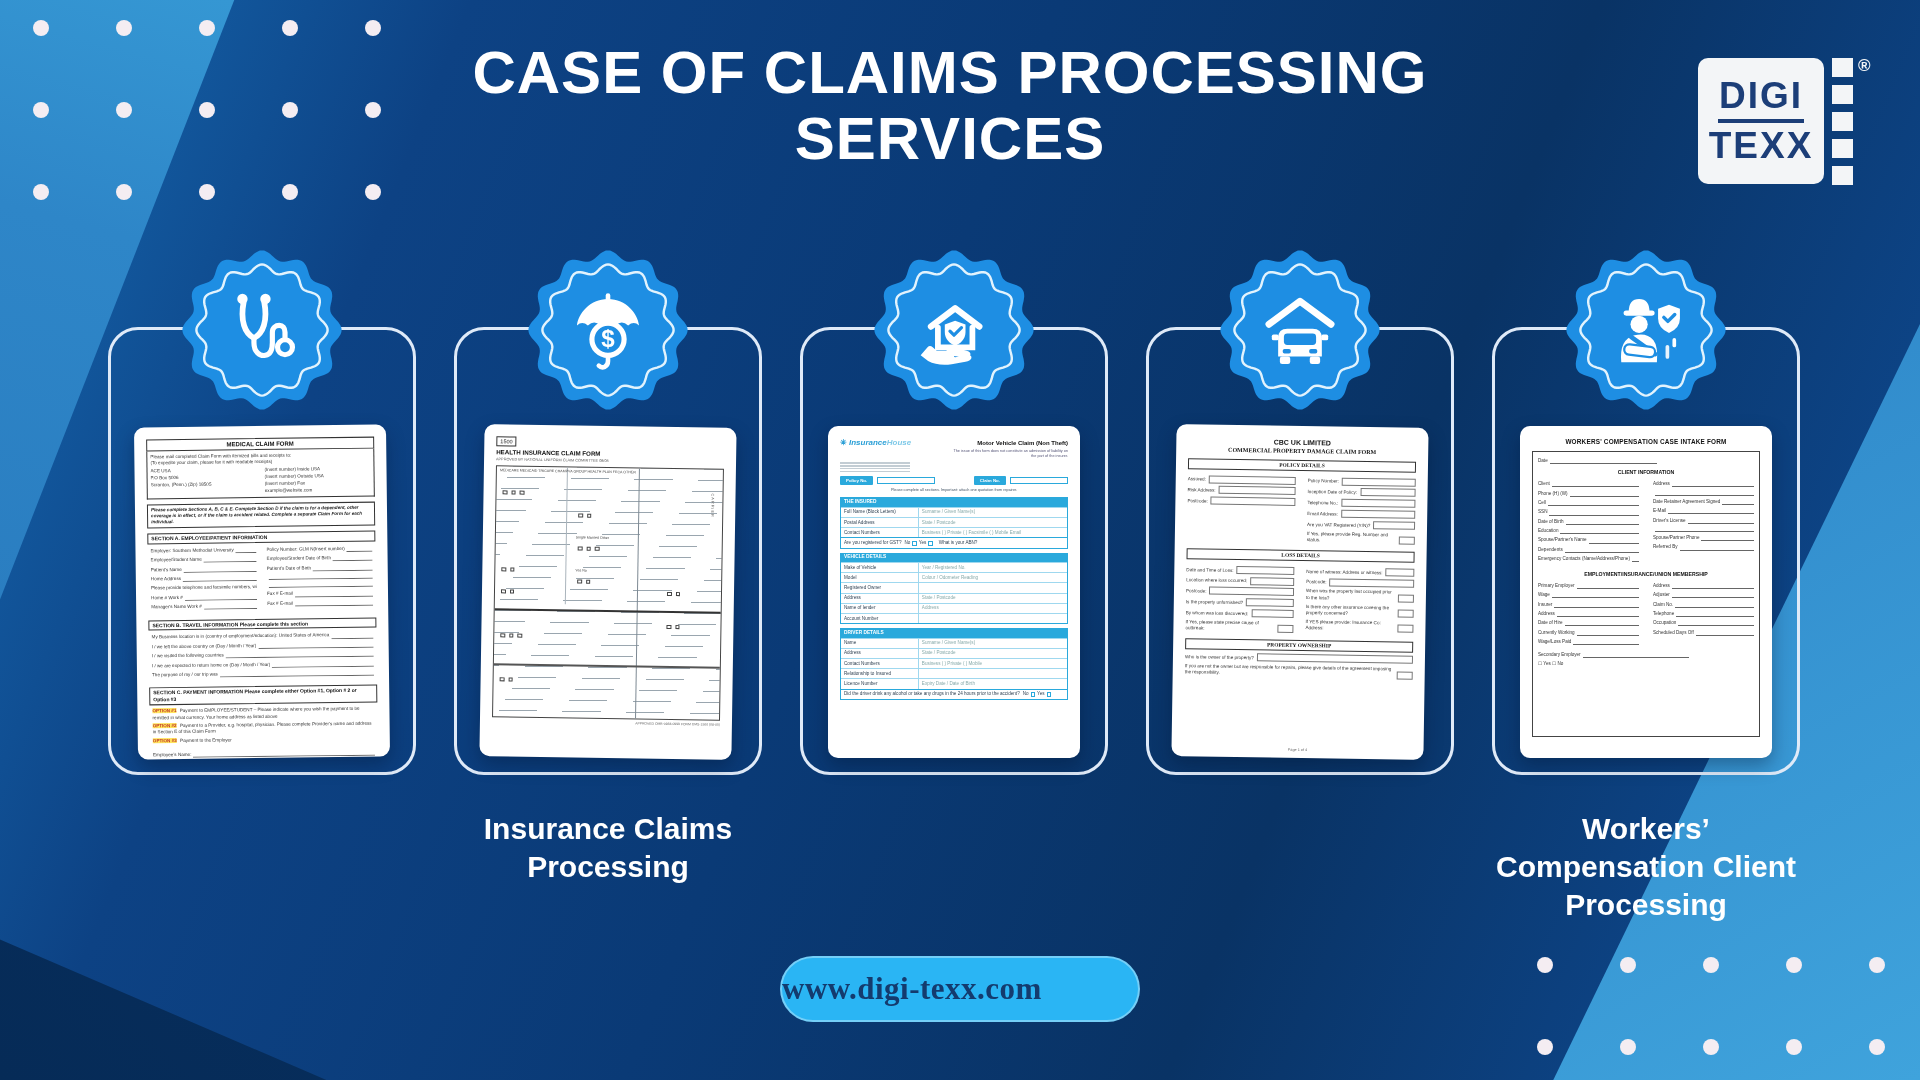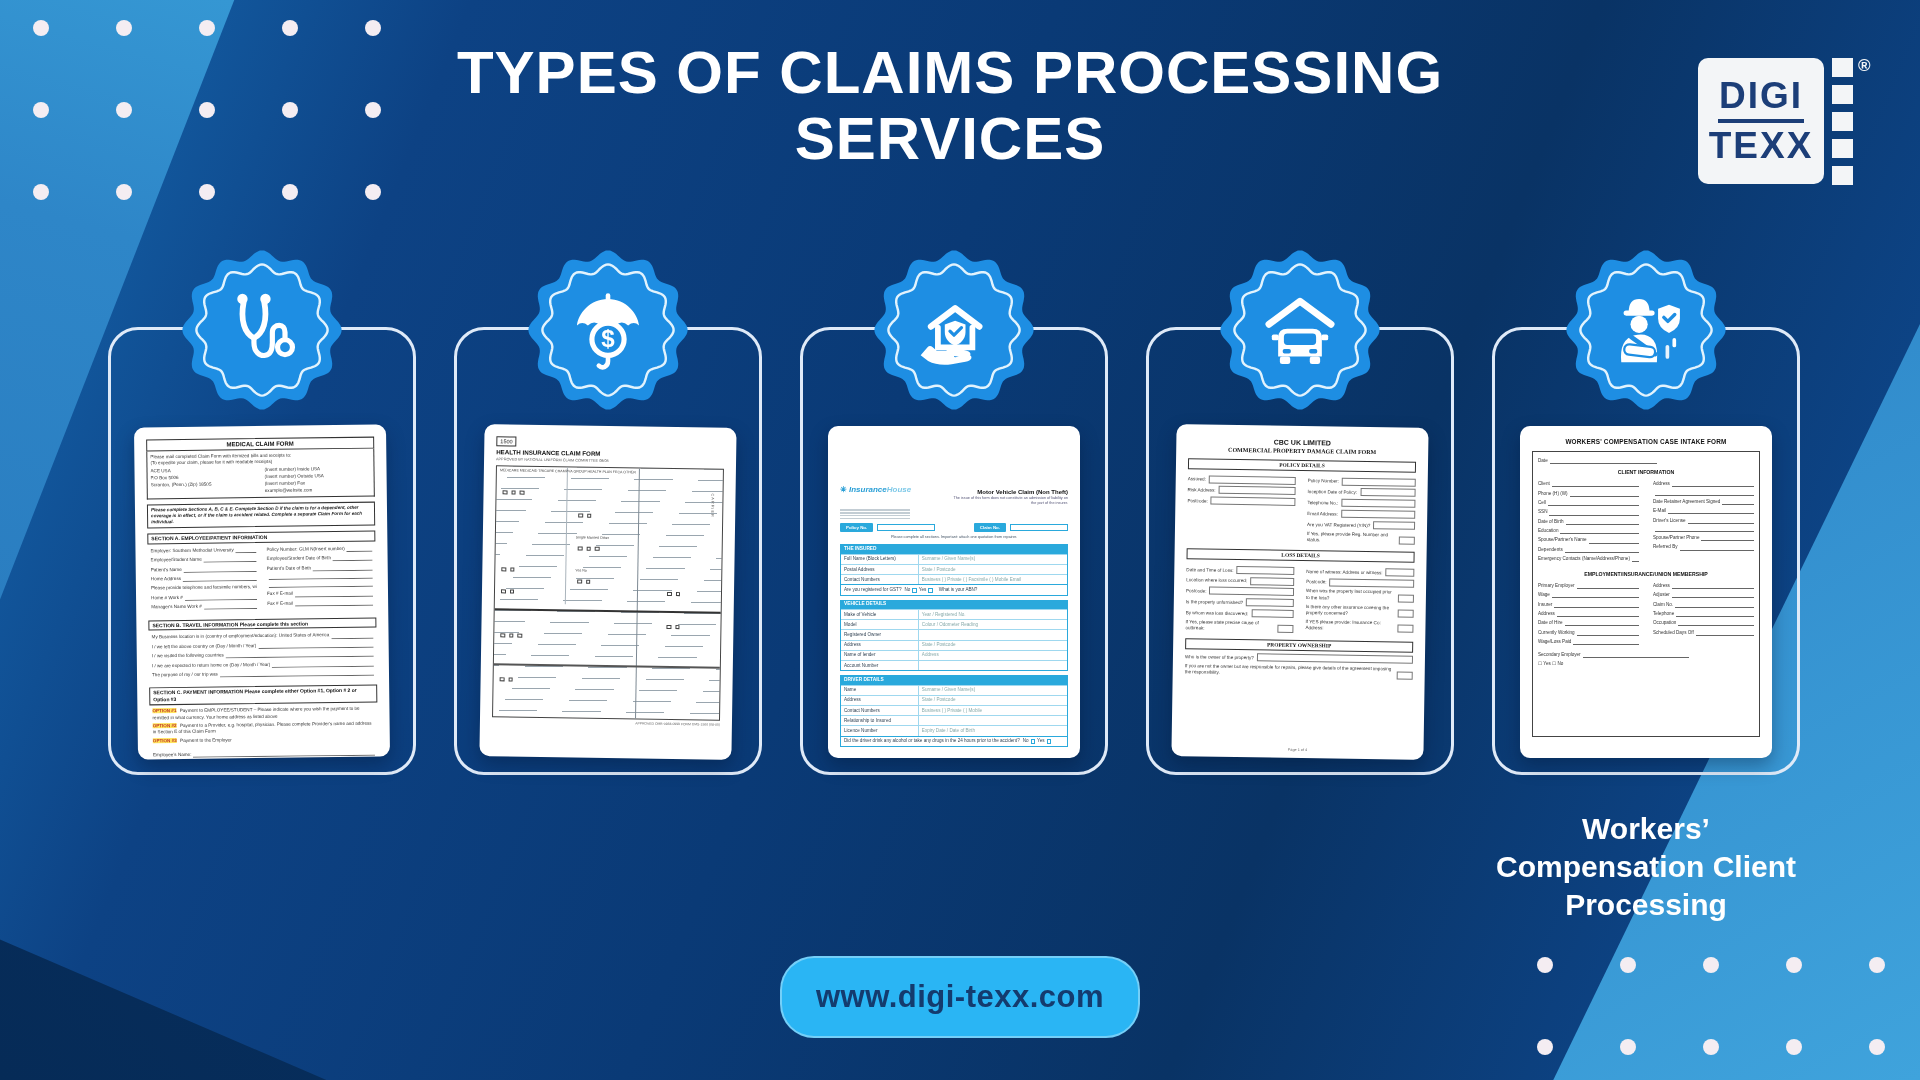--- a/index.html
+++ b/index.html
@@ -81,21 +81,21 @@
   .h-v2 { position:absolute; top:0; bottom:45%; left:31%; width:0.6px; background:#aab4bc; }
   .h-band { position:absolute; left:0; right:0; top:57%; height:1.6px; background:#333; }
   .h-band2 { position:absolute; left:0; right:0; top:79%; height:1.2px; background:#555; }
   .h-side { position:absolute; right:-16px; top:24px; transform:rotate(90deg); transform-origin:left top;
     font-size:3.8px; letter-spacing:1px; color:#666; }
   .h-foot { font-size:3.4px; color:#666; margin-top:2px; text-align:right; white-space:nowrap; overflow:hidden; }
   .chk { display:inline-block; width:4.5px; height:4.5px; border:0.7px solid #444; margin:0 2px -0.5px 2px; }
   .h-chkrow { position:absolute; font-size:3.6px; color:#444; white-space:nowrap; }
 
   
-  .v-head { display:flex; justify-content:space-between; align-items:flex-end;margin-top:47px; }
+  .v-head { display:flex; justify-content:space-between; align-items:center; }
   .v-brand { font-size:8px; font-weight:bold; color:#2a9fd6; font-style:italic; }
   .v-brand .b2 { color:#7ec9e8; }
   .v-brand .swirl { color:#2a9fd6; font-style:normal; }
   .v-htitle { font-weight:bold; font-size:6px; color:#111; text-align:right; }
   .v-note { text-align:right; font-size:3.8px; color:#557; width:120px; margin-left:auto; }
   .v-addr { margin-top:3px; }
   .v-addr i { display:block; width:70px; height:1.6px; background:#c3cdd4; margin:1.3px 0; }
   .v-tagrow { display:flex; align-items:center; gap:4px; margin:4px 0 3px 0; }
   .v-taglabel { background:#2aa9dc; color:#fff; font-weight:bold; font-size:4.4px; padding:1.5px 6px; border-radius:1px; }
   .v-tagbox { width:58px; height:7px; border:0.8px solid #2aa9dc; }
@@ -122,23 +122,23 @@
 
   
   .w-title { text-align:center; font-weight:bold; font-size:6.4px; color:#111; margin-bottom:4px; letter-spacing:0.2px; }
   .w-sec { text-align:center; font-weight:bold; font-size:5.2px; color:#111; margin:5px 0 2px 0; }
   .w-box { border:0.8px solid #444; padding:3px 5px 5px 5px; height:286px; }
   .w-cols { display:flex; gap:14px; }
   .w-cols > div { flex:1; min-width:0; }
   .w-yesno { margin-top:3px; color:#333; }
 
   
-  .pill { position:absolute; left:50%; top:956px; transform:translateX(-50%); width:360px; height:82px;
+  .pill { position:absolute; left:50%; top:956px; transform:translateX(-50%); width:360px; height:66px;
     background:#2ab5f4; border:2px solid rgba(255,255,255,.35); border-radius:34px;
-    display:flex; align-items:center; justify-content:center; cursor:pointer; }
+    display:flex; align-items:center; justify-content:flex-start; cursor:pointer;font-family:Liberation Serif, serif; }
   .pill span { color:#143b6e; font-size:31px; font-weight:bold; letter-spacing:0.5px; }
 </style>
 </head>
 <body>
 
 <div class="canvas">
   <div class="tri-tl"></div>
   <div class="tri-br"></div>
   <div class="tri-bl"></div>
   <div class="dots dots-tl" id="dots-tl">
@@ -164,21 +164,21 @@
       <div class="dot"></div>
       <div class="dot"></div>
       <div class="dot"></div>
       <div class="dot"></div>
       <div class="dot"></div>
       <div class="dot"></div>
       <div class="dot"></div>
       <div class="dot"></div>
     </div>
 
-  <h1 class="title">TYPES OF CLAIMS PROCESSING SERVICES</h1>
+  <h1 class="title">CASE OF CLAIMS PROCESSING SERVICES</h1>
 
   <div class="logo">
     <div class="logo-box">
       <span class="logo-word">DIGI</span>
       <span class="logo-divider"></span>
       <span class="logo-word">TEXX</span>
     </div>
     <div class="logo-strip">
       <span></span>
         <span></span>
@@ -344,20 +344,21 @@
             <div class="h-chkrow" style="left:4px;top:123px;"><span class="chk"></span><span class="chk"></span></div>
             <div class="h-chkrow" style="left:170px;top:123px;"><span class="chk"></span><span class="chk"></span></div>
             <div class="h-chkrow" style="left:4px;top:167px;"><span class="chk"></span><span class="chk"></span><span class="chk"></span></div>
             <div class="h-chkrow" style="left:170px;top:156px;"><span class="chk"></span><span class="chk"></span></div>
             <div class="h-chkrow" style="left:4px;top:211px;"><span class="chk"></span><span class="chk"></span></div>
             <div class="h-side">CARRIER</div>
           </div>
           <div class="h-foot">APPROVED OMB-0938-0999 FORM CMS-1500 (08-05)</div>
         </div>
       </div>
+      <div class="card-label">Insurance Claims Processing</div>
     </div>
 
     <div class="card">
       <div class="card-frame">
         <div class="badge">
           <svg class="badge-bg" viewBox="0 0 170 170">
               <path class="scallop-outer" d="M167.5 85.0L167.3 87.2L166.5 89.3L165.4 91.3L164.0 93.3L162.3 95.2L160.7 97.0L159.1 98.7L157.7 100.5L156.7 102.2L156.0 104.0L155.7 105.9L155.7 108.0L156.0 110.2L156.5 112.5L157.1 114.8L157.5 117.3L157.8 119.7L157.7 122.1L157.3 124.3L156.4 126.3L155.2 128.0L153.5 129.5L151.5 130.7L149.2 131.7L146.9 132.5L144.5 133.2L142.3 133.9L140.3 134.8L138.5 135.7L137.0 137.0L135.7 138.5L134.8 140.3L133.9 142.3L133.2 144.5L132.5 146.9L131.7 149.2L130.7 151.5L129.5 153.5L128.0 155.2L126.3 156.4L124.3 157.3L122.1 157.7L119.7 157.8L117.3 157.5L114.8 157.1L112.5 156.5L110.2 156.0L108.0 155.7L105.9 155.7L104.0 156.0L102.2 156.7L100.5 157.7L98.7 159.1L97.0 160.7L95.2 162.3L93.3 164.0L91.3 165.4L89.3 166.5L87.2 167.3L85.0 167.5L82.8 167.3L80.7 166.5L78.7 165.4L76.7 164.0L74.8 162.3L73.0 160.7L71.3 159.1L69.5 157.7L67.8 156.7L66.0 156.0L64.1 155.7L62.0 155.7L59.8 156.0L57.5 156.5L55.2 157.1L52.7 157.5L50.3 157.8L47.9 157.7L45.7 157.3L43.8 156.4L42.0 155.2L40.5 153.5L39.3 151.5L38.3 149.2L37.5 146.9L36.8 144.5L36.1 142.3L35.2 140.3L34.3 138.5L33.0 137.0L31.5 135.7L29.7 134.8L27.7 133.9L25.5 133.2L23.1 132.5L20.8 131.7L18.5 130.7L16.5 129.5L14.8 128.0L13.6 126.3L12.7 124.3L12.3 122.1L12.2 119.7L12.5 117.3L12.9 114.8L13.5 112.5L14.0 110.2L14.3 108.0L14.3 105.9L14.0 104.0L13.3 102.2L12.3 100.5L10.9 98.7L9.3 97.0L7.7 95.2L6.0 93.3L4.6 91.3L3.5 89.3L2.7 87.2L2.5 85.0L2.7 82.8L3.5 80.7L4.6 78.7L6.0 76.7L7.7 74.8L9.3 73.0L10.9 71.3L12.3 69.5L13.3 67.8L14.0 66.0L14.3 64.1L14.3 62.0L14.0 59.8L13.5 57.5L12.9 55.2L12.5 52.7L12.2 50.3L12.3 47.9L12.7 45.7L13.6 43.7L14.8 42.0L16.5 40.5L18.5 39.3L20.8 38.3L23.1 37.5L25.5 36.8L27.7 36.1L29.7 35.2L31.5 34.3L33.0 33.0L34.3 31.5L35.2 29.7L36.1 27.7L36.8 25.5L37.5 23.1L38.3 20.8L39.3 18.5L40.5 16.5L42.0 14.8L43.7 13.6L45.7 12.7L47.9 12.3L50.3 12.2L52.7 12.5L55.2 12.9L57.5 13.5L59.8 14.0L62.0 14.3L64.1 14.3L66.0 14.0L67.8 13.3L69.5 12.3L71.3 10.9L73.0 9.3L74.8 7.7L76.7 6.0L78.7 4.6L80.7 3.5L82.8 2.7L85.0 2.5L87.2 2.7L89.3 3.5L91.3 4.6L93.3 6.0L95.2 7.7L97.0 9.3L98.7 10.9L100.5 12.3L102.2 13.3L104.0 14.0L105.9 14.3L108.0 14.3L110.2 14.0L112.5 13.5L114.8 12.9L117.3 12.5L119.7 12.2L122.1 12.3L124.3 12.7L126.3 13.6L128.0 14.8L129.5 16.5L130.7 18.5L131.7 20.8L132.5 23.1L133.2 25.5L133.9 27.7L134.8 29.7L135.7 31.5L137.0 33.0L138.5 34.3L140.3 35.2L142.3 36.1L144.5 36.8L146.9 37.5L149.2 38.3L151.5 39.3L153.5 40.5L155.2 42.0L156.4 43.7L157.3 45.7L157.7 47.9L157.8 50.3L157.5 52.7L157.1 55.2L156.5 57.5L156.0 59.8L155.7 62.0L155.7 64.1L156.0 66.0L156.7 67.8L157.7 69.5L159.1 71.3L160.7 73.0L162.3 74.8L164.0 76.7L165.4 78.7L166.5 80.7L167.3 82.8L167.5 85.0Z"></path>
               <path class="scallop-inner" d="M153.0 85.0L152.8 86.8L152.1 88.5L151.1 90.2L149.9 91.8L148.5 93.4L147.0 94.8L145.6 96.2L144.4 97.6L143.5 99.1L143.0 100.5L142.7 102.1L142.8 103.8L143.1 105.6L143.6 107.5L144.1 109.5L144.6 111.5L144.9 113.6L144.9 115.5L144.6 117.4L143.9 119.0L142.8 120.4L141.4 121.6L139.7 122.6L137.8 123.3L135.8 124.0L133.8 124.5L131.9 125.0L130.2 125.7L128.7 126.4L127.4 127.4L126.4 128.7L125.7 130.2L125.0 131.9L124.5 133.8L124.0 135.8L123.3 137.8L122.6 139.7L121.6 141.4L120.4 142.8L119.0 143.9L117.4 144.6L115.5 144.9L113.6 144.9L111.5 144.6L109.5 144.1L107.5 143.6L105.6 143.1L103.8 142.8L102.1 142.7L100.5 143.0L99.1 143.5L97.6 144.4L96.2 145.6L94.8 147.0L93.4 148.5L91.8 149.9L90.2 151.1L88.5 152.1L86.8 152.8L85.0 153.0L83.2 152.8L81.5 152.1L79.8 151.1L78.2 149.9L76.6 148.5L75.2 147.0L73.8 145.6L72.4 144.4L70.9 143.5L69.5 143.0L67.9 142.7L66.2 142.8L64.4 143.1L62.5 143.6L60.5 144.1L58.5 144.6L56.4 144.9L54.5 144.9L52.6 144.6L51.0 143.9L49.6 142.8L48.4 141.4L47.4 139.7L46.7 137.8L46.0 135.8L45.5 133.8L45.0 131.9L44.3 130.2L43.6 128.7L42.6 127.4L41.3 126.4L39.8 125.7L38.1 125.0L36.2 124.5L34.2 124.0L32.2 123.3L30.3 122.6L28.6 121.6L27.2 120.4L26.1 119.0L25.4 117.4L25.1 115.5L25.1 113.6L25.4 111.5L25.9 109.5L26.4 107.5L26.9 105.6L27.2 103.8L27.3 102.1L27.0 100.5L26.5 99.1L25.6 97.6L24.4 96.2L23.0 94.8L21.5 93.4L20.1 91.8L18.9 90.2L17.9 88.5L17.2 86.8L17.0 85.0L17.2 83.2L17.9 81.5L18.9 79.8L20.1 78.2L21.5 76.6L23.0 75.2L24.4 73.8L25.6 72.4L26.5 70.9L27.0 69.5L27.3 67.9L27.2 66.2L26.9 64.4L26.4 62.5L25.9 60.5L25.4 58.5L25.1 56.4L25.1 54.5L25.4 52.6L26.1 51.0L27.2 49.6L28.6 48.4L30.3 47.4L32.2 46.7L34.2 46.0L36.2 45.5L38.1 45.0L39.8 44.3L41.3 43.6L42.6 42.6L43.6 41.3L44.3 39.8L45.0 38.1L45.5 36.2L46.0 34.2L46.7 32.2L47.4 30.3L48.4 28.6L49.6 27.2L51.0 26.1L52.6 25.4L54.5 25.1L56.4 25.1L58.5 25.4L60.5 25.9L62.5 26.4L64.4 26.9L66.2 27.2L67.9 27.3L69.5 27.0L70.9 26.5L72.4 25.6L73.8 24.4L75.2 23.0L76.6 21.5L78.2 20.1L79.8 18.9L81.5 17.9L83.2 17.2L85.0 17.0L86.8 17.2L88.5 17.9L90.2 18.9L91.8 20.1L93.4 21.5L94.8 23.0L96.2 24.4L97.6 25.6L99.1 26.5L100.5 27.0L102.1 27.3L103.8 27.2L105.6 26.9L107.5 26.4L109.5 25.9L111.5 25.4L113.6 25.1L115.5 25.1L117.4 25.4L119.0 26.1L120.4 27.2L121.6 28.6L122.6 30.3L123.3 32.2L124.0 34.2L124.5 36.2L125.0 38.1L125.7 39.8L126.4 41.3L127.4 42.6L128.7 43.6L130.2 44.3L131.9 45.0L133.8 45.5L135.8 46.0L137.8 46.7L139.7 47.4L141.4 48.4L142.8 49.6L143.9 51.0L144.6 52.6L144.9 54.5L144.9 56.4L144.6 58.5L144.1 60.5L143.6 62.5L143.1 64.4L142.8 66.2L142.7 67.9L143.0 69.5L143.5 70.9L144.4 72.4L145.6 73.8L147.0 75.2L148.5 76.6L149.9 78.2L151.1 79.8L152.1 81.5L152.8 83.2L153.0 85.0Z"></path>
             </svg>
           <svg class="icon" viewBox="0 0 80 80">

